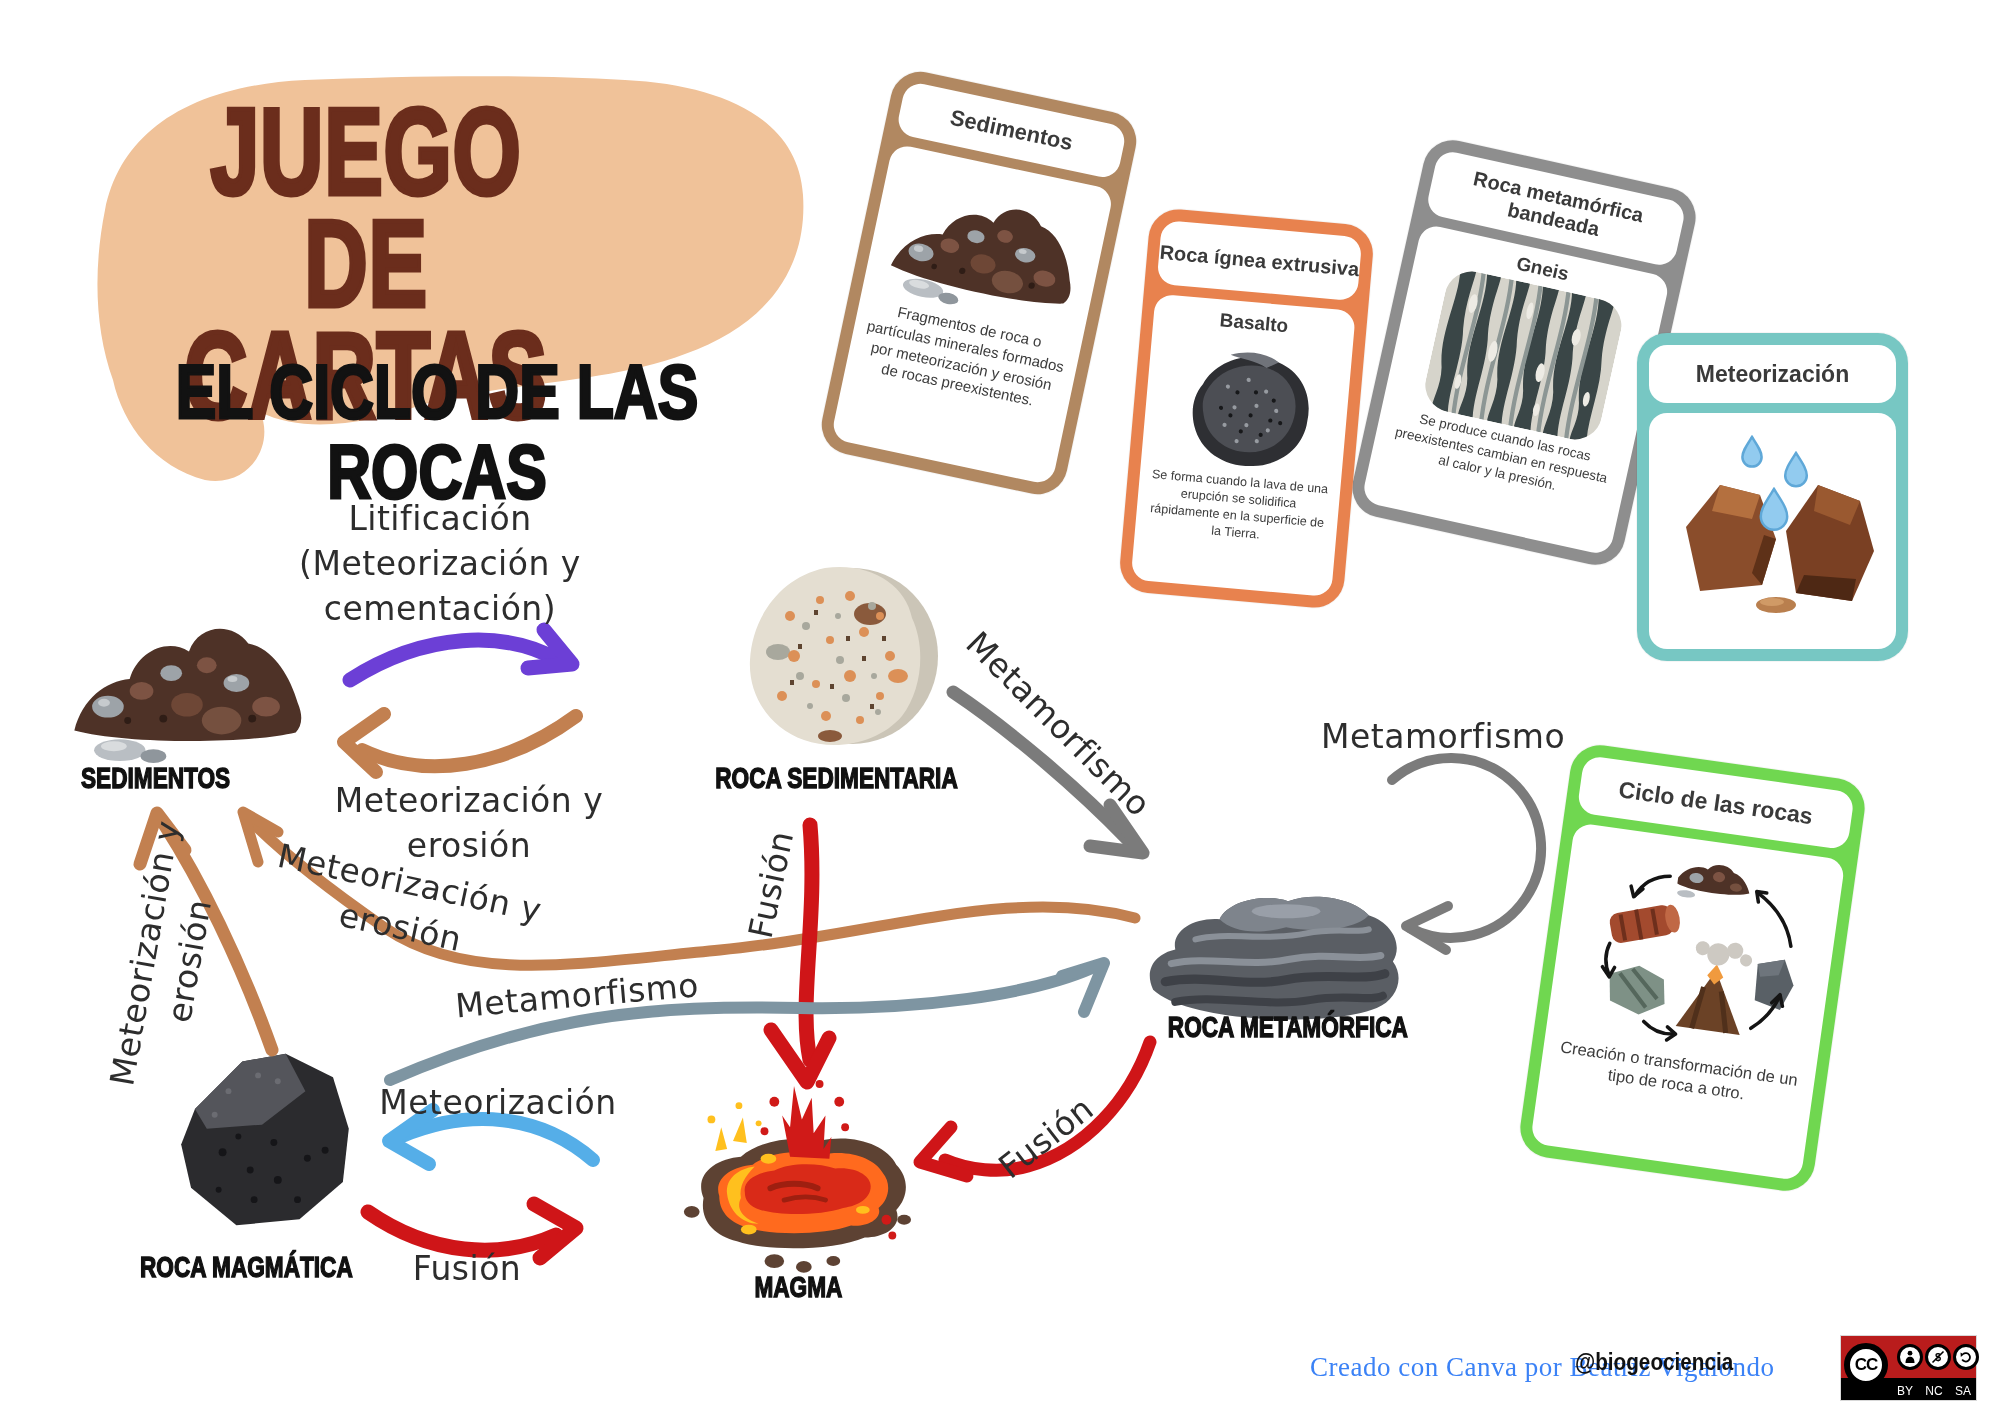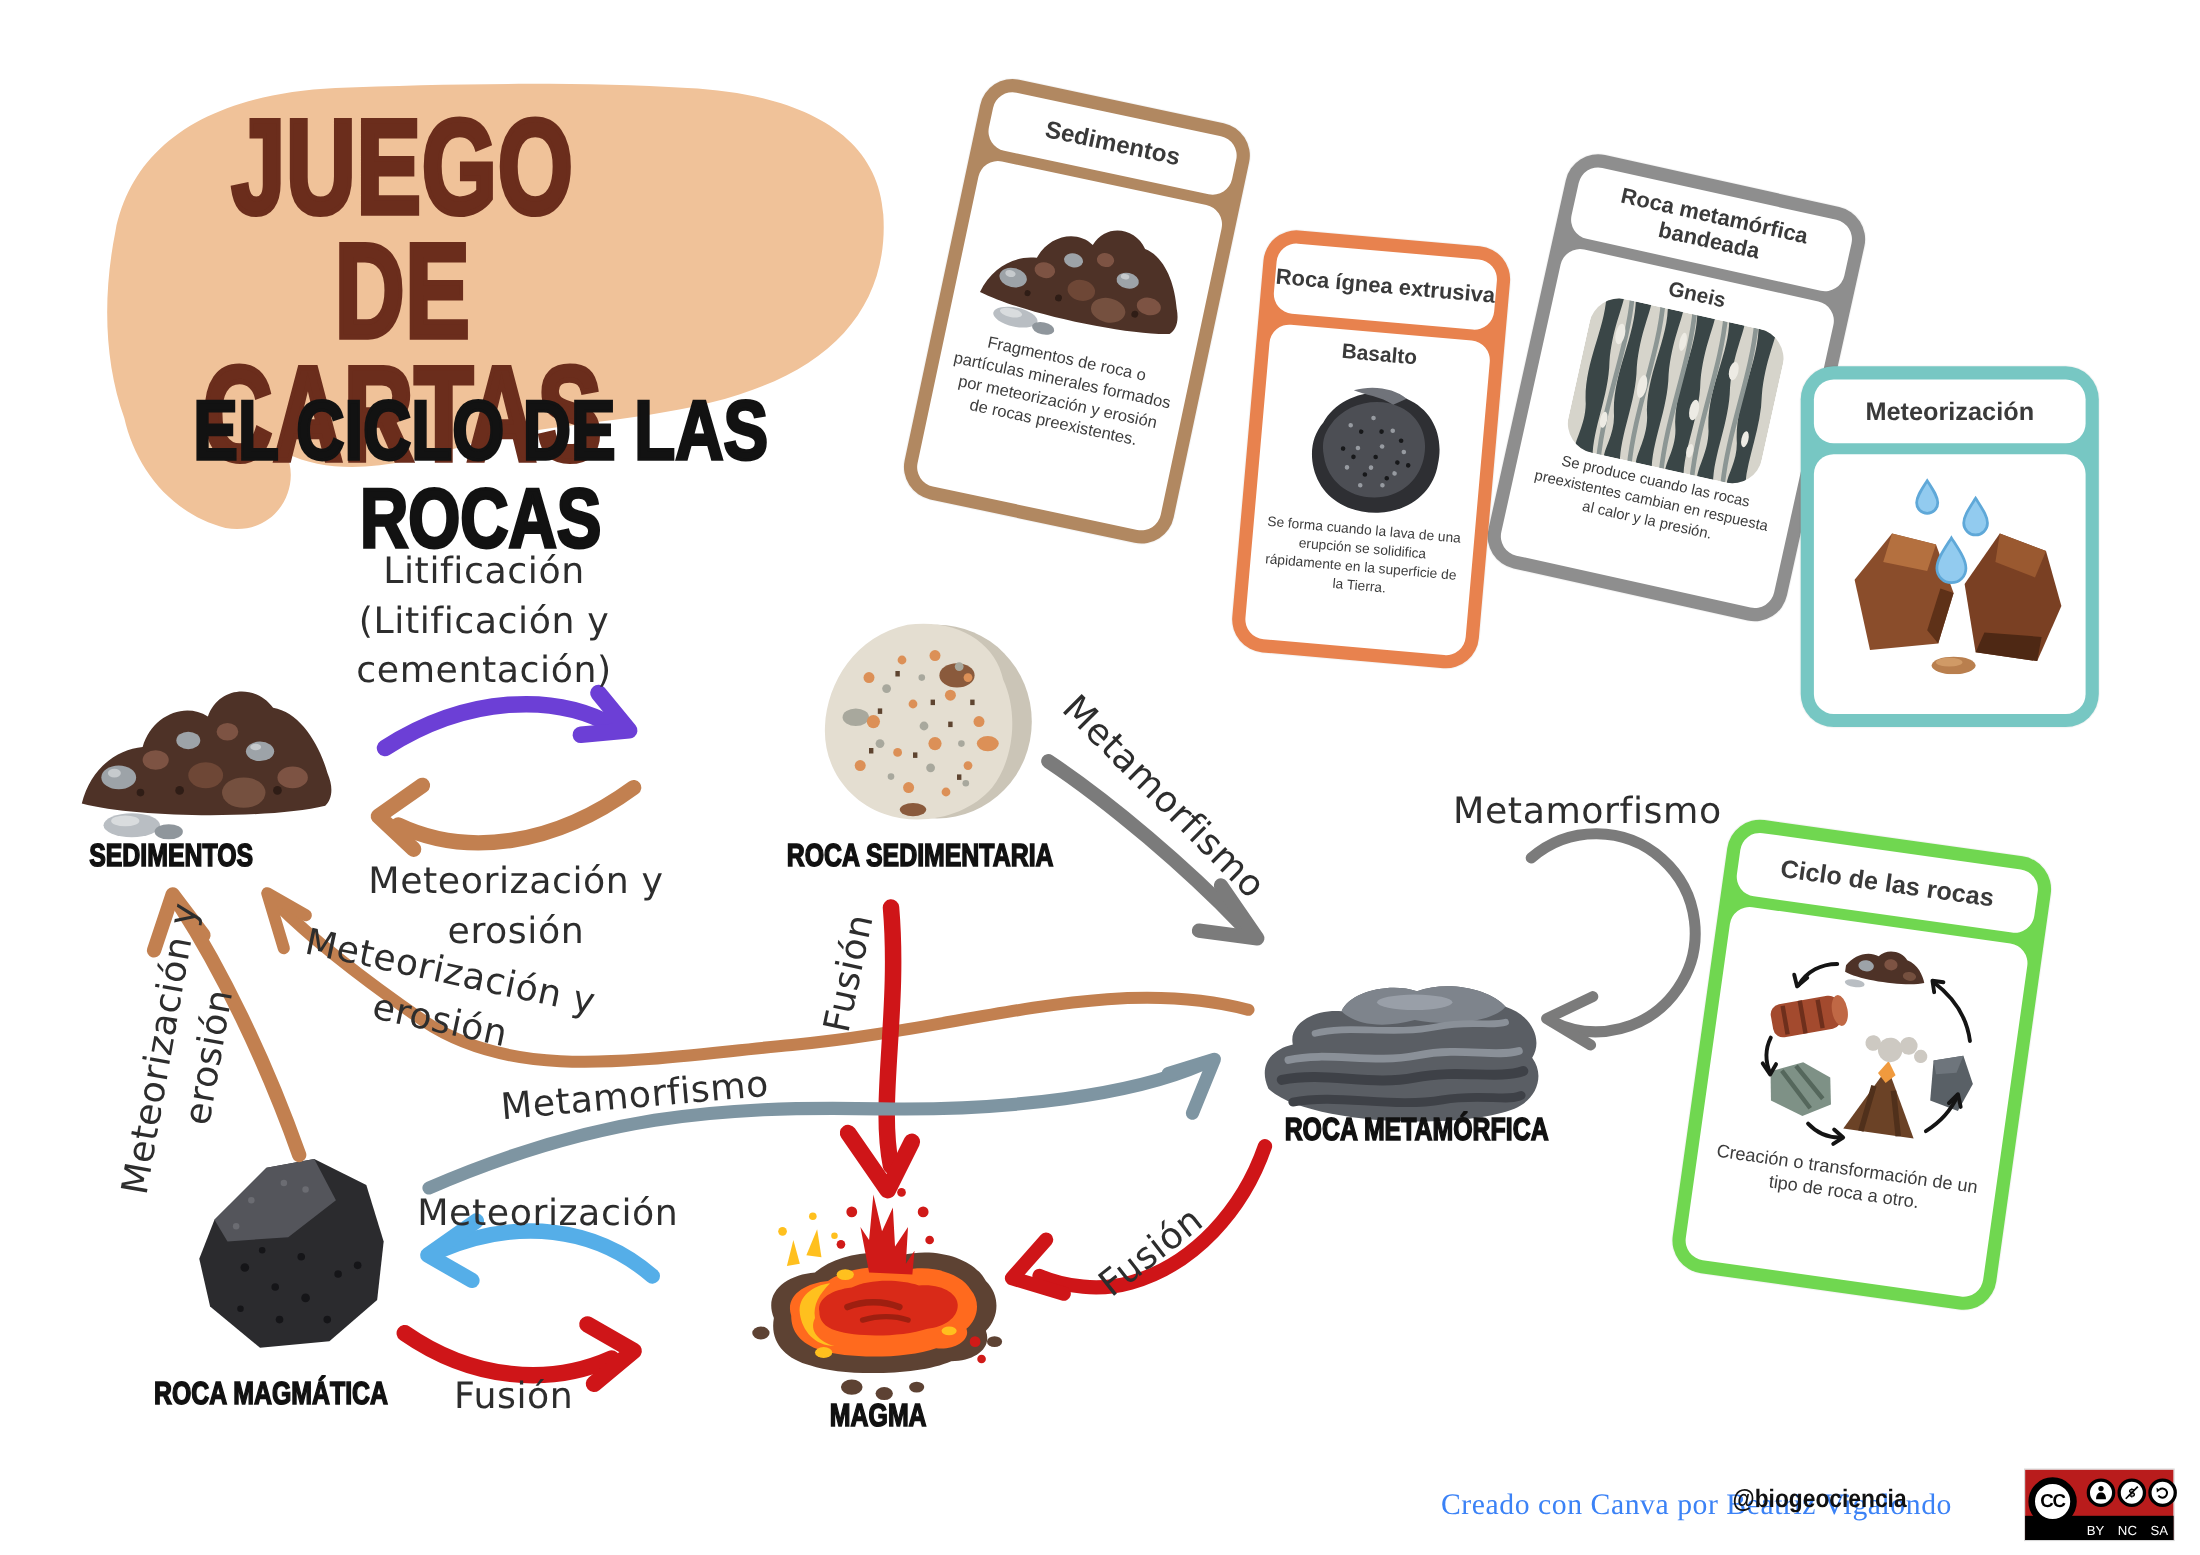--- a/index.html
+++ b/index.html
@@ -369,21 +369,21 @@
   </svg>
 
   <div class="abs nodelabel" style="left:56px;top:762px;width:200px"><span>SEDIMENTOS</span></div>
   <div class="abs nodelabel" style="left:681px;top:762px;width:300px"><span>ROCA SEDIMENTARIA</span></div>
   <div class="abs nodelabel" style="left:1134px;top:1011px;width:300px"><span>ROCA METAMÓRFICA</span></div>
   <div class="abs nodelabel" style="left:96px;top:1251px;width:300px"><span>ROCA MAGMÁTICA</span></div>
   <div class="abs nodelabel" style="left:698px;top:1271px;width:200px"><span>MAGMA</span></div>
 
   <div class="abs hand" style="left:290px;top:496px;width:300px">
     <div>Litificación</div>
-    <div>(Litificación y</div>
+    <div>(Meteorización y</div>
     <div>cementación)</div>
   </div>
   <div class="abs hand" style="left:319px;top:778px;width:300px">
     <div>Meteorización y</div>
     <div>erosión</div>
   </div>
   <div class="abs hand" style="left:255px;top:860px;width:300px;transform:rotate(12deg)">
     <div>Meteorización y</div>
     <div>erosión</div>
   </div>

